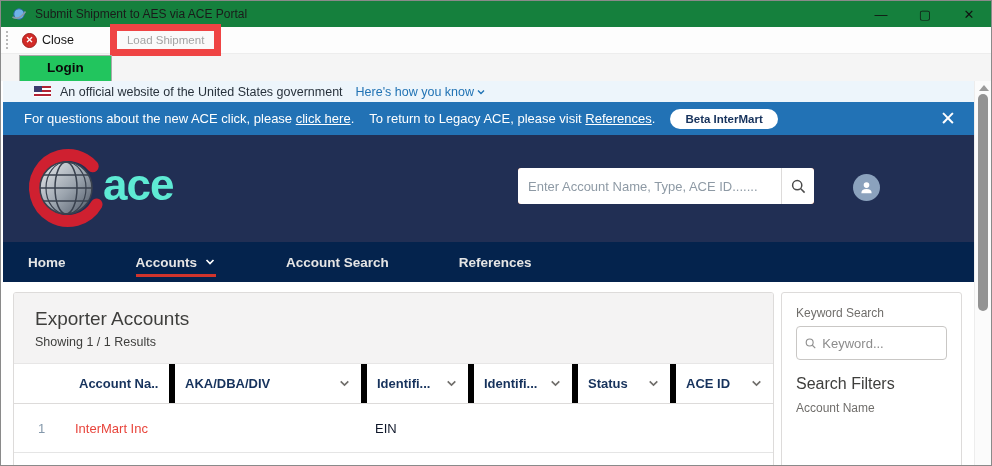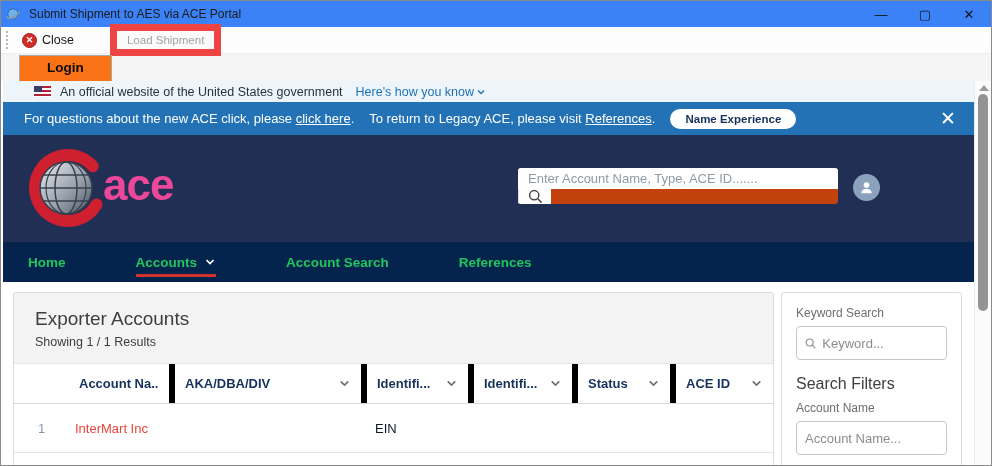--- a/index.html
+++ b/index.html
@@ -1,36 +1,36 @@
 <!DOCTYPE html>
 <html><head>
 <meta charset="utf-8">
 <style>
   * { box-sizing: border-box; margin: 0; padding: 0; }
   body { font-family: "Liberation Sans", sans-serif; background:#d8d8d8; }
   .window { position:relative; width:992px; height:466px; background:#fff; border:1px solid #8a8a8a; overflow:hidden; }
 
   
-  .titlebar { height:26px; display:flex; align-items:center; background:#3b82f6; padding-left:4px; }
+  .titlebar { height:26px; display:flex; align-items:center; background:#15803d; padding-left:10px; }
   .app-icon { width:16px; height:16px; margin-right:8px; flex:0 0 auto; }
   .title-text { font-size:12px; color:#1a1a1a; }
   .win-controls { margin-left:auto; display:flex; }
   .win-btn { width:44px; height:26px; display:flex; align-items:center; justify-content:center; font-size:13px; color:#111; cursor:default; }
 
   
   .toolbar { height:27px; display:flex; align-items:center; background:#fdfdfd; border-bottom:1px solid #ededed; padding-left:3px; }
   .grip { width:4px; height:18px; border-left:2px dotted #b9b9b9; margin:0 6px 0 2px; }
   .close-btn { display:flex; align-items:center; gap:5px; padding:2px 6px; cursor:default; }
   .close-ico { width:15px; height:15px; border-radius:50%; background:#d television;: ; background:#d32b28; border:1px solid #9e1f1c; color:#fff; font-size:9px; font-weight:bold; display:flex; align-items:center; justify-content:center; line-height:1; }
   .close-label { font-size:12.5px; color:#161616; }
   .load-btn { margin-left:30px; min-width:94px; text-align:center; font-size:11.5px; color:#a3a3a3; background:#fafafa; border:7px solid #ef4444; padding:3px 10px; }
 
   
   .tabrow { height:27px; background:#f5f5f5; display:flex; align-items:flex-end; }
-  .tab { margin-left:18px; background:#f97316; border:1px solid #a9a9a9; border-bottom:none; padding:4px 27px 6px; font-size:13.5px; font-weight:700; color:#0a0a0a; }
+  .tab { margin-left:18px; background:#22c55e; border:1px solid #a9a9a9; border-bottom:none; padding:4px 27px 6px; font-size:13.5px; font-weight:700; color:#0a0a0a; }
 
   
   .browser { position:absolute; left:2px; top:80px; width:973px; height:386px; background:#fff; overflow:hidden; }
 
   
   .gov-banner { height:21px; background:#edf5fb; display:flex; align-items:center; padding-left:31px; }
   .flag { width:17px; height:11px; margin-right:9px; background:repeating-linear-gradient(#b22234 0 2px,#fff 2px 4px); position:relative; flex:0 0 auto; }
   .flag::after { content:""; position:absolute; left:0; top:0; width:8px; height:6px; background:#3c3b6e; }
   .gov-text { font-size:12.5px; color:#28323c; }
   .gov-link { font-size:12.5px; color:#2173b4; margin-left:13px; display:flex; align-items:center; gap:2px; cursor:pointer; }
@@ -38,30 +38,30 @@
   
   .notice { height:33px; background:#2272b5; display:flex; align-items:center; padding:0 14px 0 21px; color:#fff; font-size:13px; }
   .notice a { color:#fff; text-decoration:underline; cursor:pointer; }
   .notice .seg2 { margin-left:15px; }
   .beta-pill { margin-left:15px; background:#fff; color:#16325c; font-size:11.5px; font-weight:700; padding:4px 15px; border-radius:13px; white-space:nowrap; }
   .notice-close { margin-left:auto; margin-right:6px; color:#fff; font-size:19px; font-weight:400; line-height:1; cursor:pointer; }
 
   
   .hdr { position:relative; height:107px; background:#212f54; }
   .logo { position:absolute; left:18px; top:9px; display:flex; align-items:center; }
-  .logo-text { color:#ec4899; font-size:44px; font-weight:700; letter-spacing:-1px; margin-left:-16px; margin-top:-6px; }
-  .search-wrap { position:absolute; left:515px; top:33px; width:320px; height:36px; background:#c2410c; border-radius:3px; display:flex; overflow:hidden;flex-direction:column; }
+  .logo-text { color:#5eead4; font-size:44px; font-weight:700; letter-spacing:-1px; margin-left:-16px; margin-top:-6px; }
+  .search-wrap { position:absolute; left:515px; top:33px; width:296px; height:36px; background:#c2410c; border-radius:3px; display:flex; overflow:hidden; }
   .search-input { flex:1; border:none; outline:none; padding:0 10px; font-size:13px; color:#333; font-family:"Liberation Sans",sans-serif; }
   .search-input::placeholder { color:#8e9aa5; }
   .search-btn { width:33px; border-left:1px solid #dddbda; background:#fff; display:flex; align-items:center; justify-content:center; cursor:pointer; }
   .avatar { position:absolute; left:850px; top:39px; width:27px; height:27px; border-radius:50%; background:#8ba2bd; display:flex; align-items:center; justify-content:center; cursor:pointer; }
 
   
   .nav { height:40px; background:#04234d; display:flex; align-items:center; padding-left:25px; }
-  .nav-item { position:relative; color:#22c55e; font-size:13.5px; font-weight:700; margin-right:70px; display:flex; align-items:center; gap:7px; height:40px; cursor:pointer; }
+  .nav-item { position:relative; color:#e5e5e5; font-size:13.5px; font-weight:700; margin-right:70px; display:flex; align-items:center; gap:7px; height:40px; cursor:pointer; }
   .nav-item.active::after { content:""; position:absolute; left:0; right:0; bottom:5px; height:3px; background:#d0342c; }
 
   
   .content { position:relative; height:185px; background:#fff; }
   .card { position:absolute; top:10px; background:#fff; border:1px solid #dddbda; border-radius:3px; }
   .main-card { left:10px; width:761px; height:210px; overflow:hidden; }
   .card-head { background:#f4f3f3; border-bottom:1px solid #e7e6e6; padding:15px 21px 13px; height:71px; }
   .page-title { font-size:19px; font-weight:400; color:#3e3e3c; }
   .results { font-size:12.5px; color:#3e3e3c; margin-top:5px; }
 
@@ -135,21 +135,21 @@
         <span>Here's how you know</span>
         <svg width="10" height="10" viewBox="0 0 10 10">
             <path d="M2 3.5 L5 6.5 L8 3.5" stroke="#2173b4" stroke-width="1.4" fill="none"></path>
           </svg>
       </span>
     </div>
 
     <div class="notice">
       <span><span>For questions about the new ACE click, please </span><a>click here</a><span>.</span></span>
       <span class="seg2"><span>To return to Legacy ACE, please visit </span><a>References</a><span>.</span></span>
-      <span class="beta-pill">Name Experience</span>
+      <span class="beta-pill">Beta InterMart</span>
       <span class="notice-close">✕</span>
     </div>
 
     <div class="hdr">
       <span class="logo">
         <svg width="98" height="88" viewBox="0 0 98 88">
           <defs>
             <linearGradient id="gl" x1="0" y1="0" x2="1" y2="1">
               <stop offset="0" stop-color="#e9ebee"></stop>
                 <stop offset="0.55" stop-color="#9aa3ad"></stop>
@@ -264,23 +264,20 @@
         <div class="side-label">Keyword Search</div>
         <div class="side-input">
           <svg width="13" height="13" viewBox="0 0 15 15">
               <circle cx="6.2" cy="6.2" r="4.6" fill="none" stroke="#8e8e8e" stroke-width="1.5"></circle>
               <line x1="9.8" y1="9.8" x2="13.6" y2="13.6" stroke="#8e8e8e" stroke-width="1.5"></line>
             </svg>
           <input type="text" placeholder="Keyword..." style="">
         </div>
         <div class="filters-title">Search Filters</div>
         <div class="side-label">Account Name</div>
-        <div class="side-input">
-          <input type="text" placeholder="Account Name..." style="">
-        </div>
       </div>
 
     </div>
   </div>
 
   <div class="scrollbar">
     <span class="sb-up"></span>
     <span class="sb-thumb"></span>
   </div>
 

